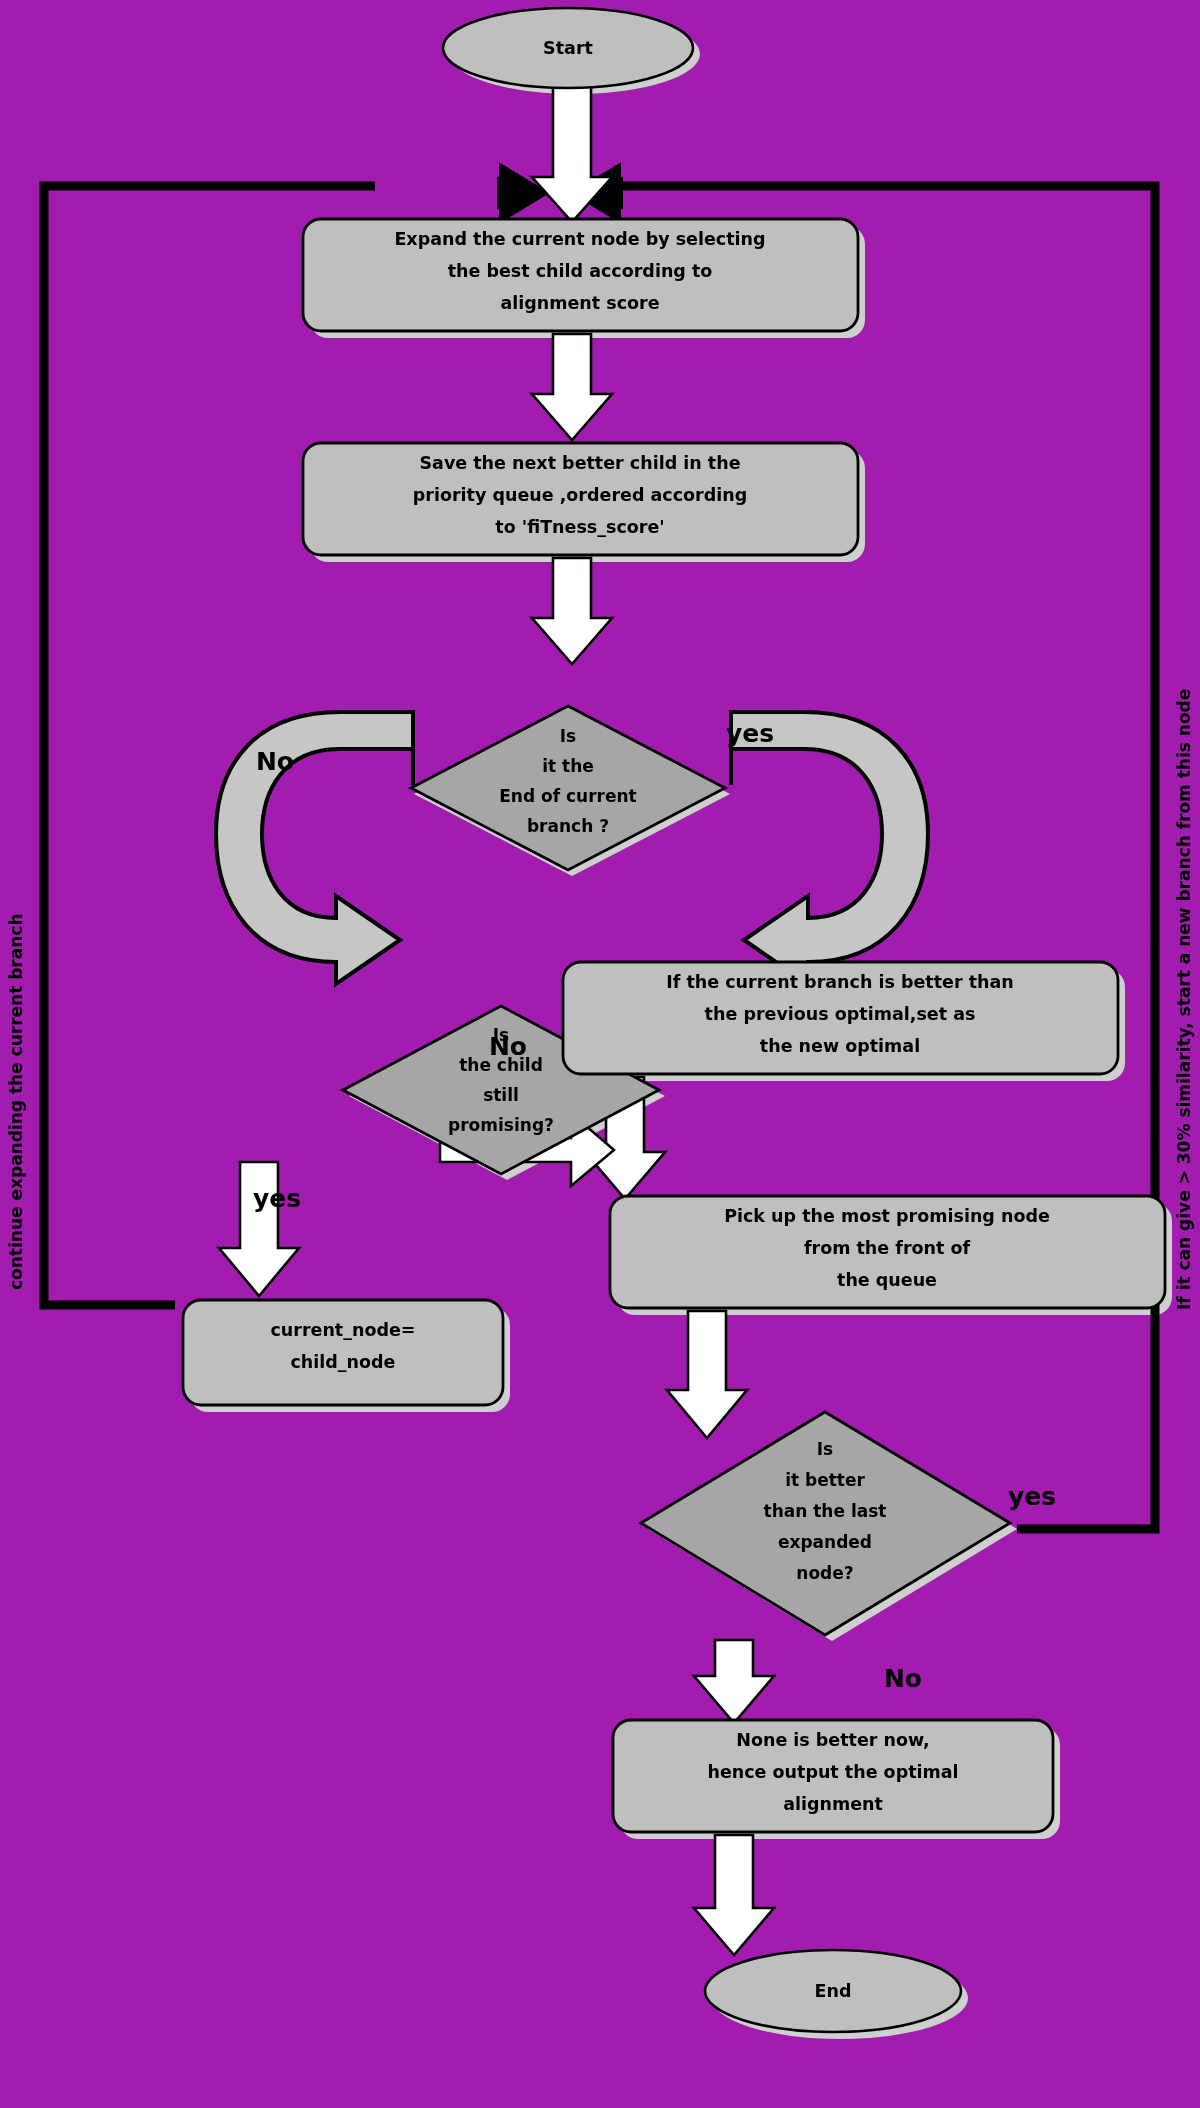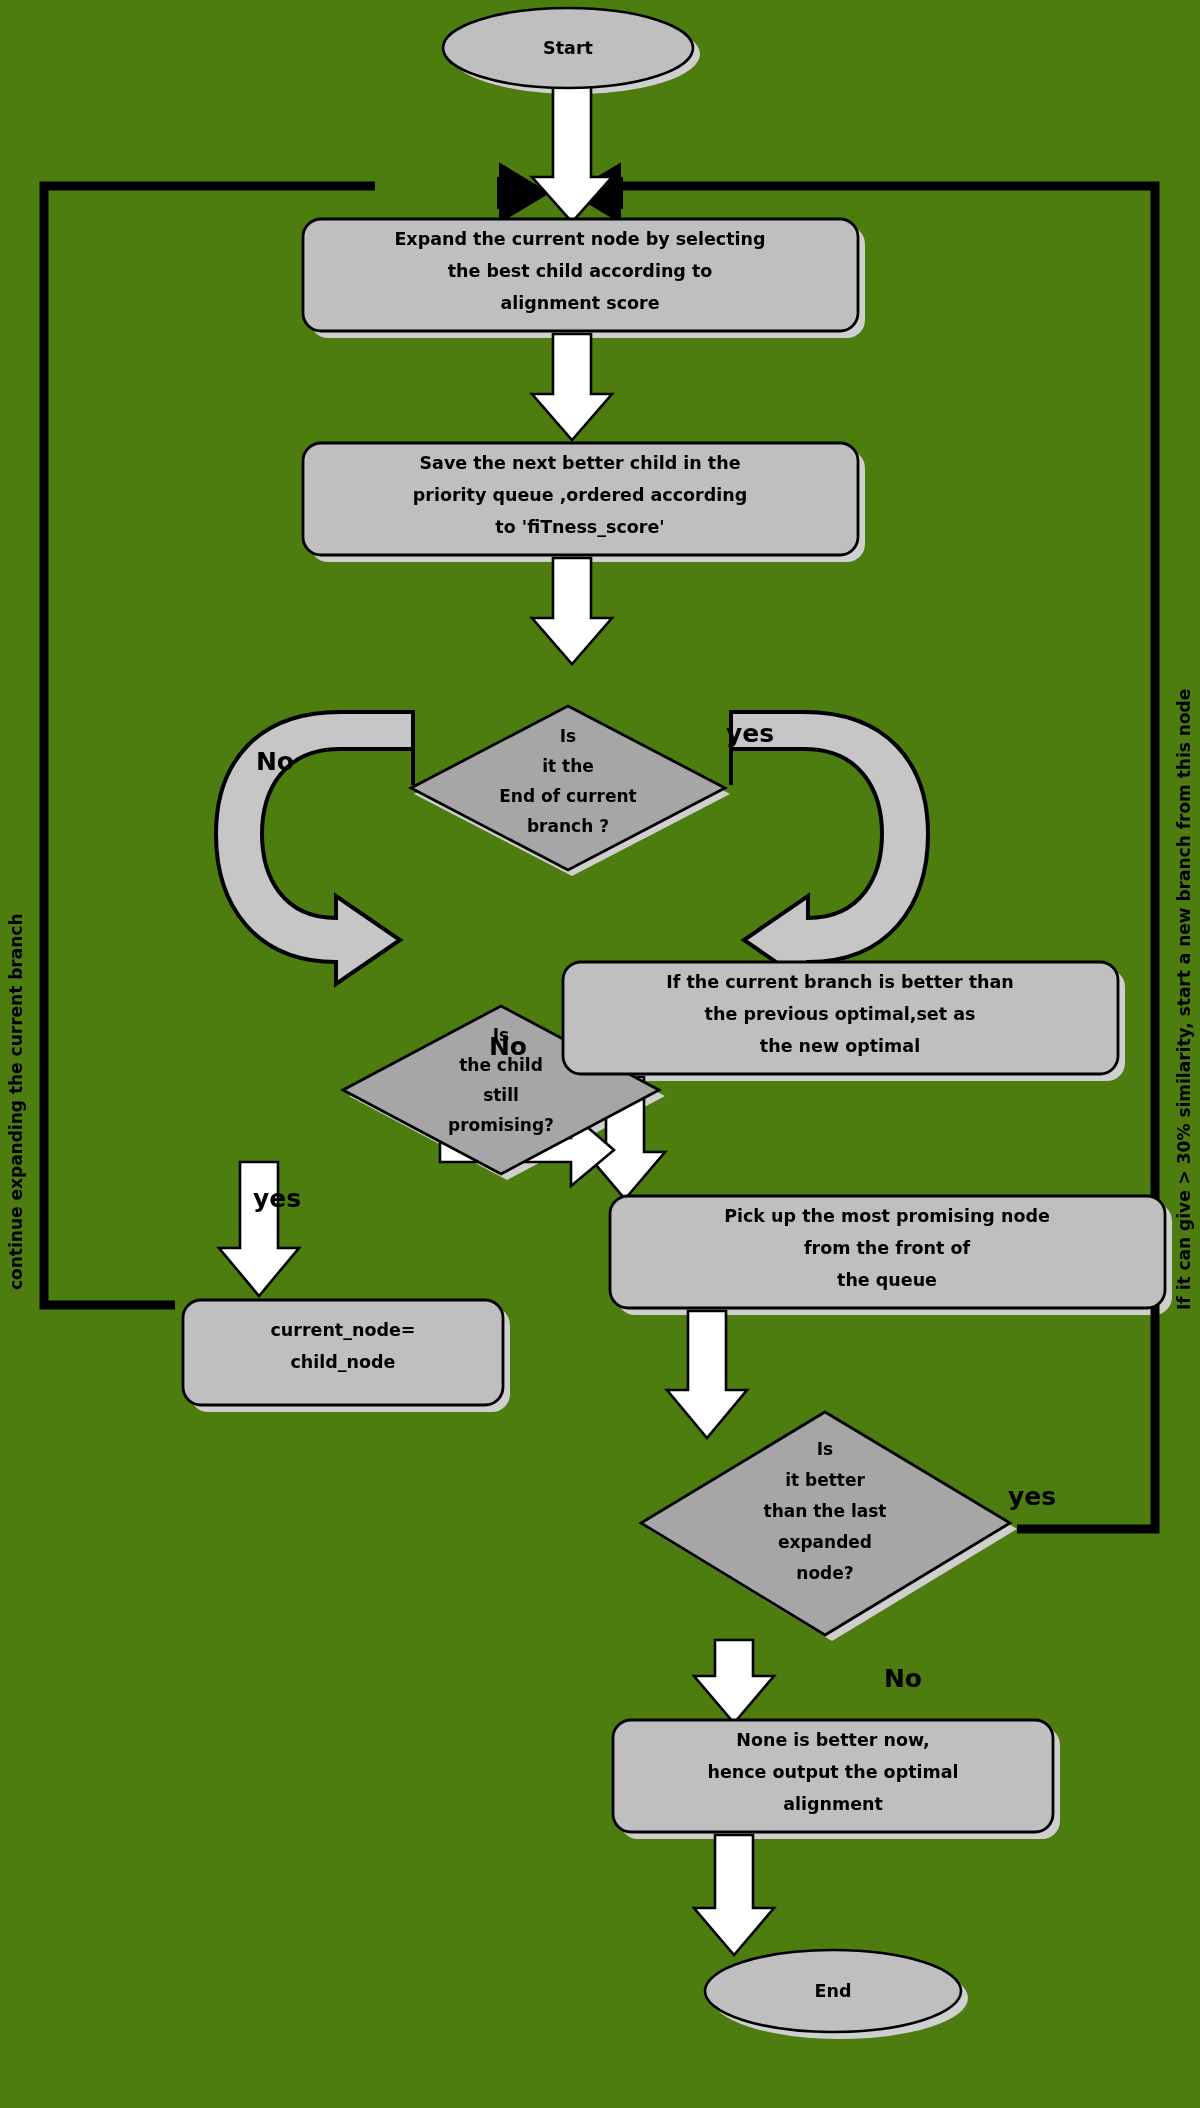--- a/index.html
+++ b/index.html
@@ -8,21 +8,21 @@
     padding: 0;
     background: #ffffff;
   }
   body {
     font-family: "DejaVu Sans", "Liberation Sans", sans-serif;
   }
   #canvas {
     position: relative;
     width: 1200px;
     height: 2108px;
-    background: #4d7c0f;
+    background: #a21caf;
     overflow: hidden;
   }
   svg.layer {
     position: absolute;
     top: 0;
     left: 0;
     width: 1200px;
     height: 2108px;
   }
   .nodetext {

